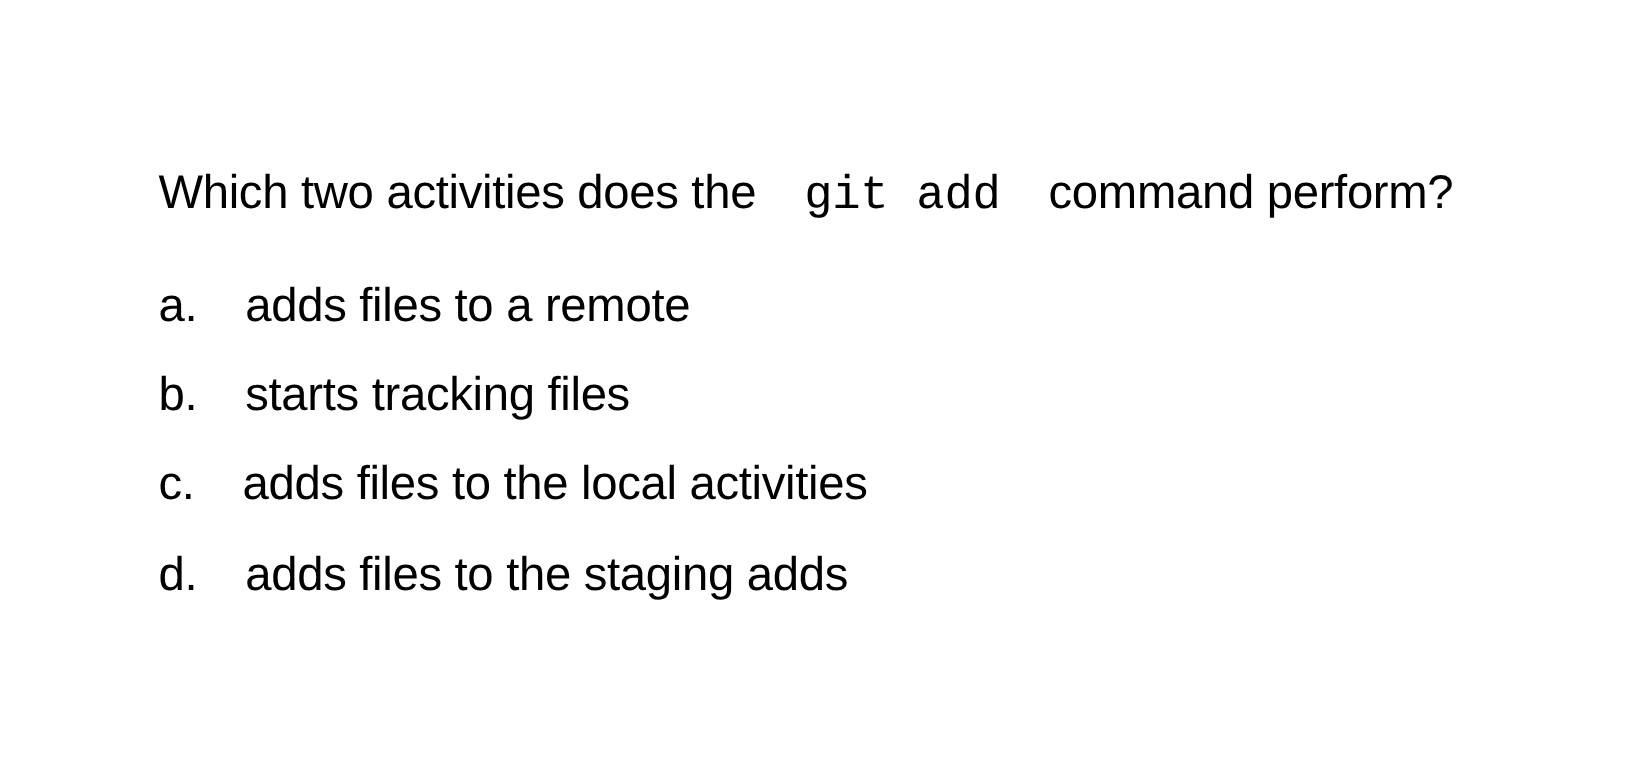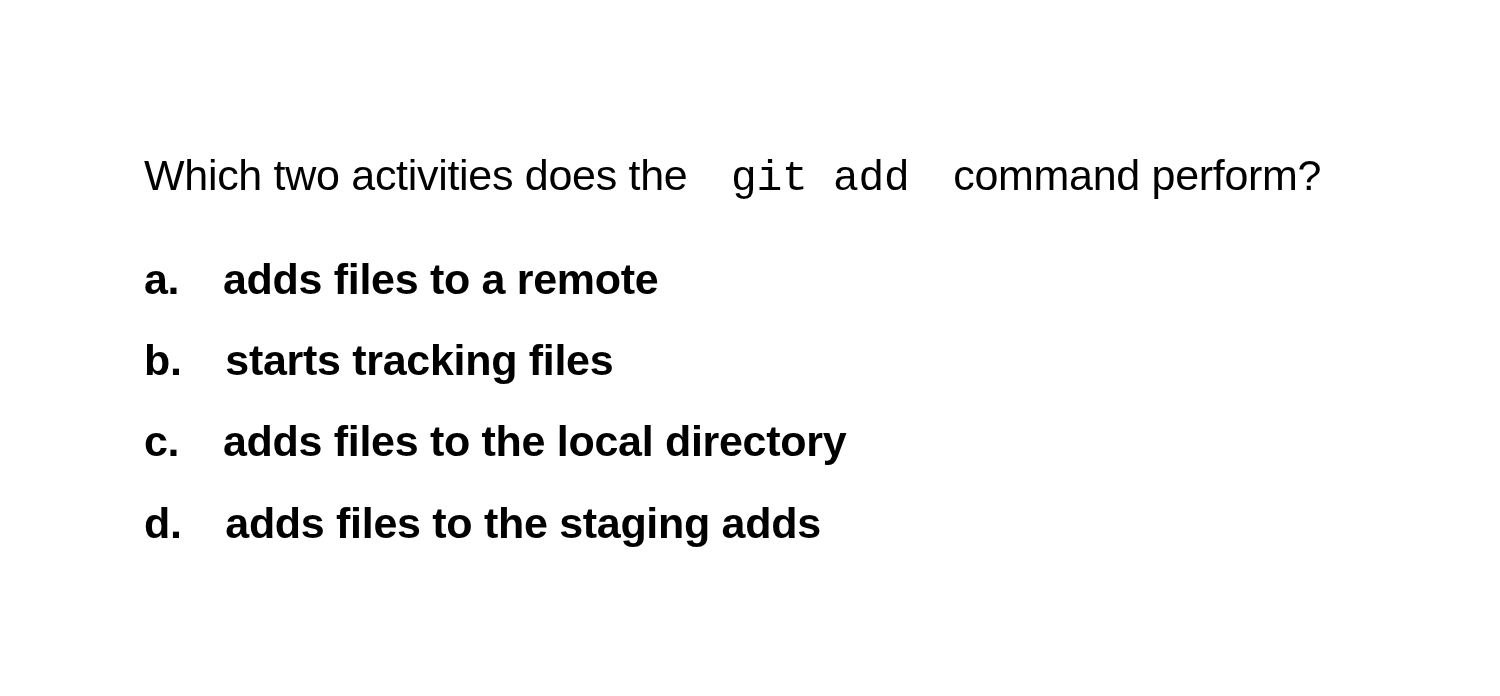--- a/index.html
+++ b/index.html
@@ -22,21 +22,21 @@
       margin-bottom: 28px;
       letter-spacing: -0.3px;
     }
     .code {
       font-family: "Courier New", Courier, monospace;
       font-weight: 400;
     }
     .option {
       font-size: 43px;
       line-height: 1.52;
-      font-weight: 700;
+      font-weight: 400;
       letter-spacing: -0.3px;
     }
   </style>
 </head>
 <body>
 
 <div class="question">
   <span>Which two activities does the </span><span class="code">git add</span><span> command perform?</span>
 </div>
 
@@ -45,19 +45,19 @@
   <span>adds files to a remote</span>
 </div>
 
 <div class="option">
   <span>b.</span>
   <span>starts tracking files</span>
 </div>
 
 <div class="option">
   <span>c.</span>
-  <span>adds files to the local directory</span>
+  <span>adds files to the local activities</span>
 </div>
 
 <div class="option">
   <span>d.</span>
   <span>adds files to the staging adds</span>
 </div>
 
 </body></html>

